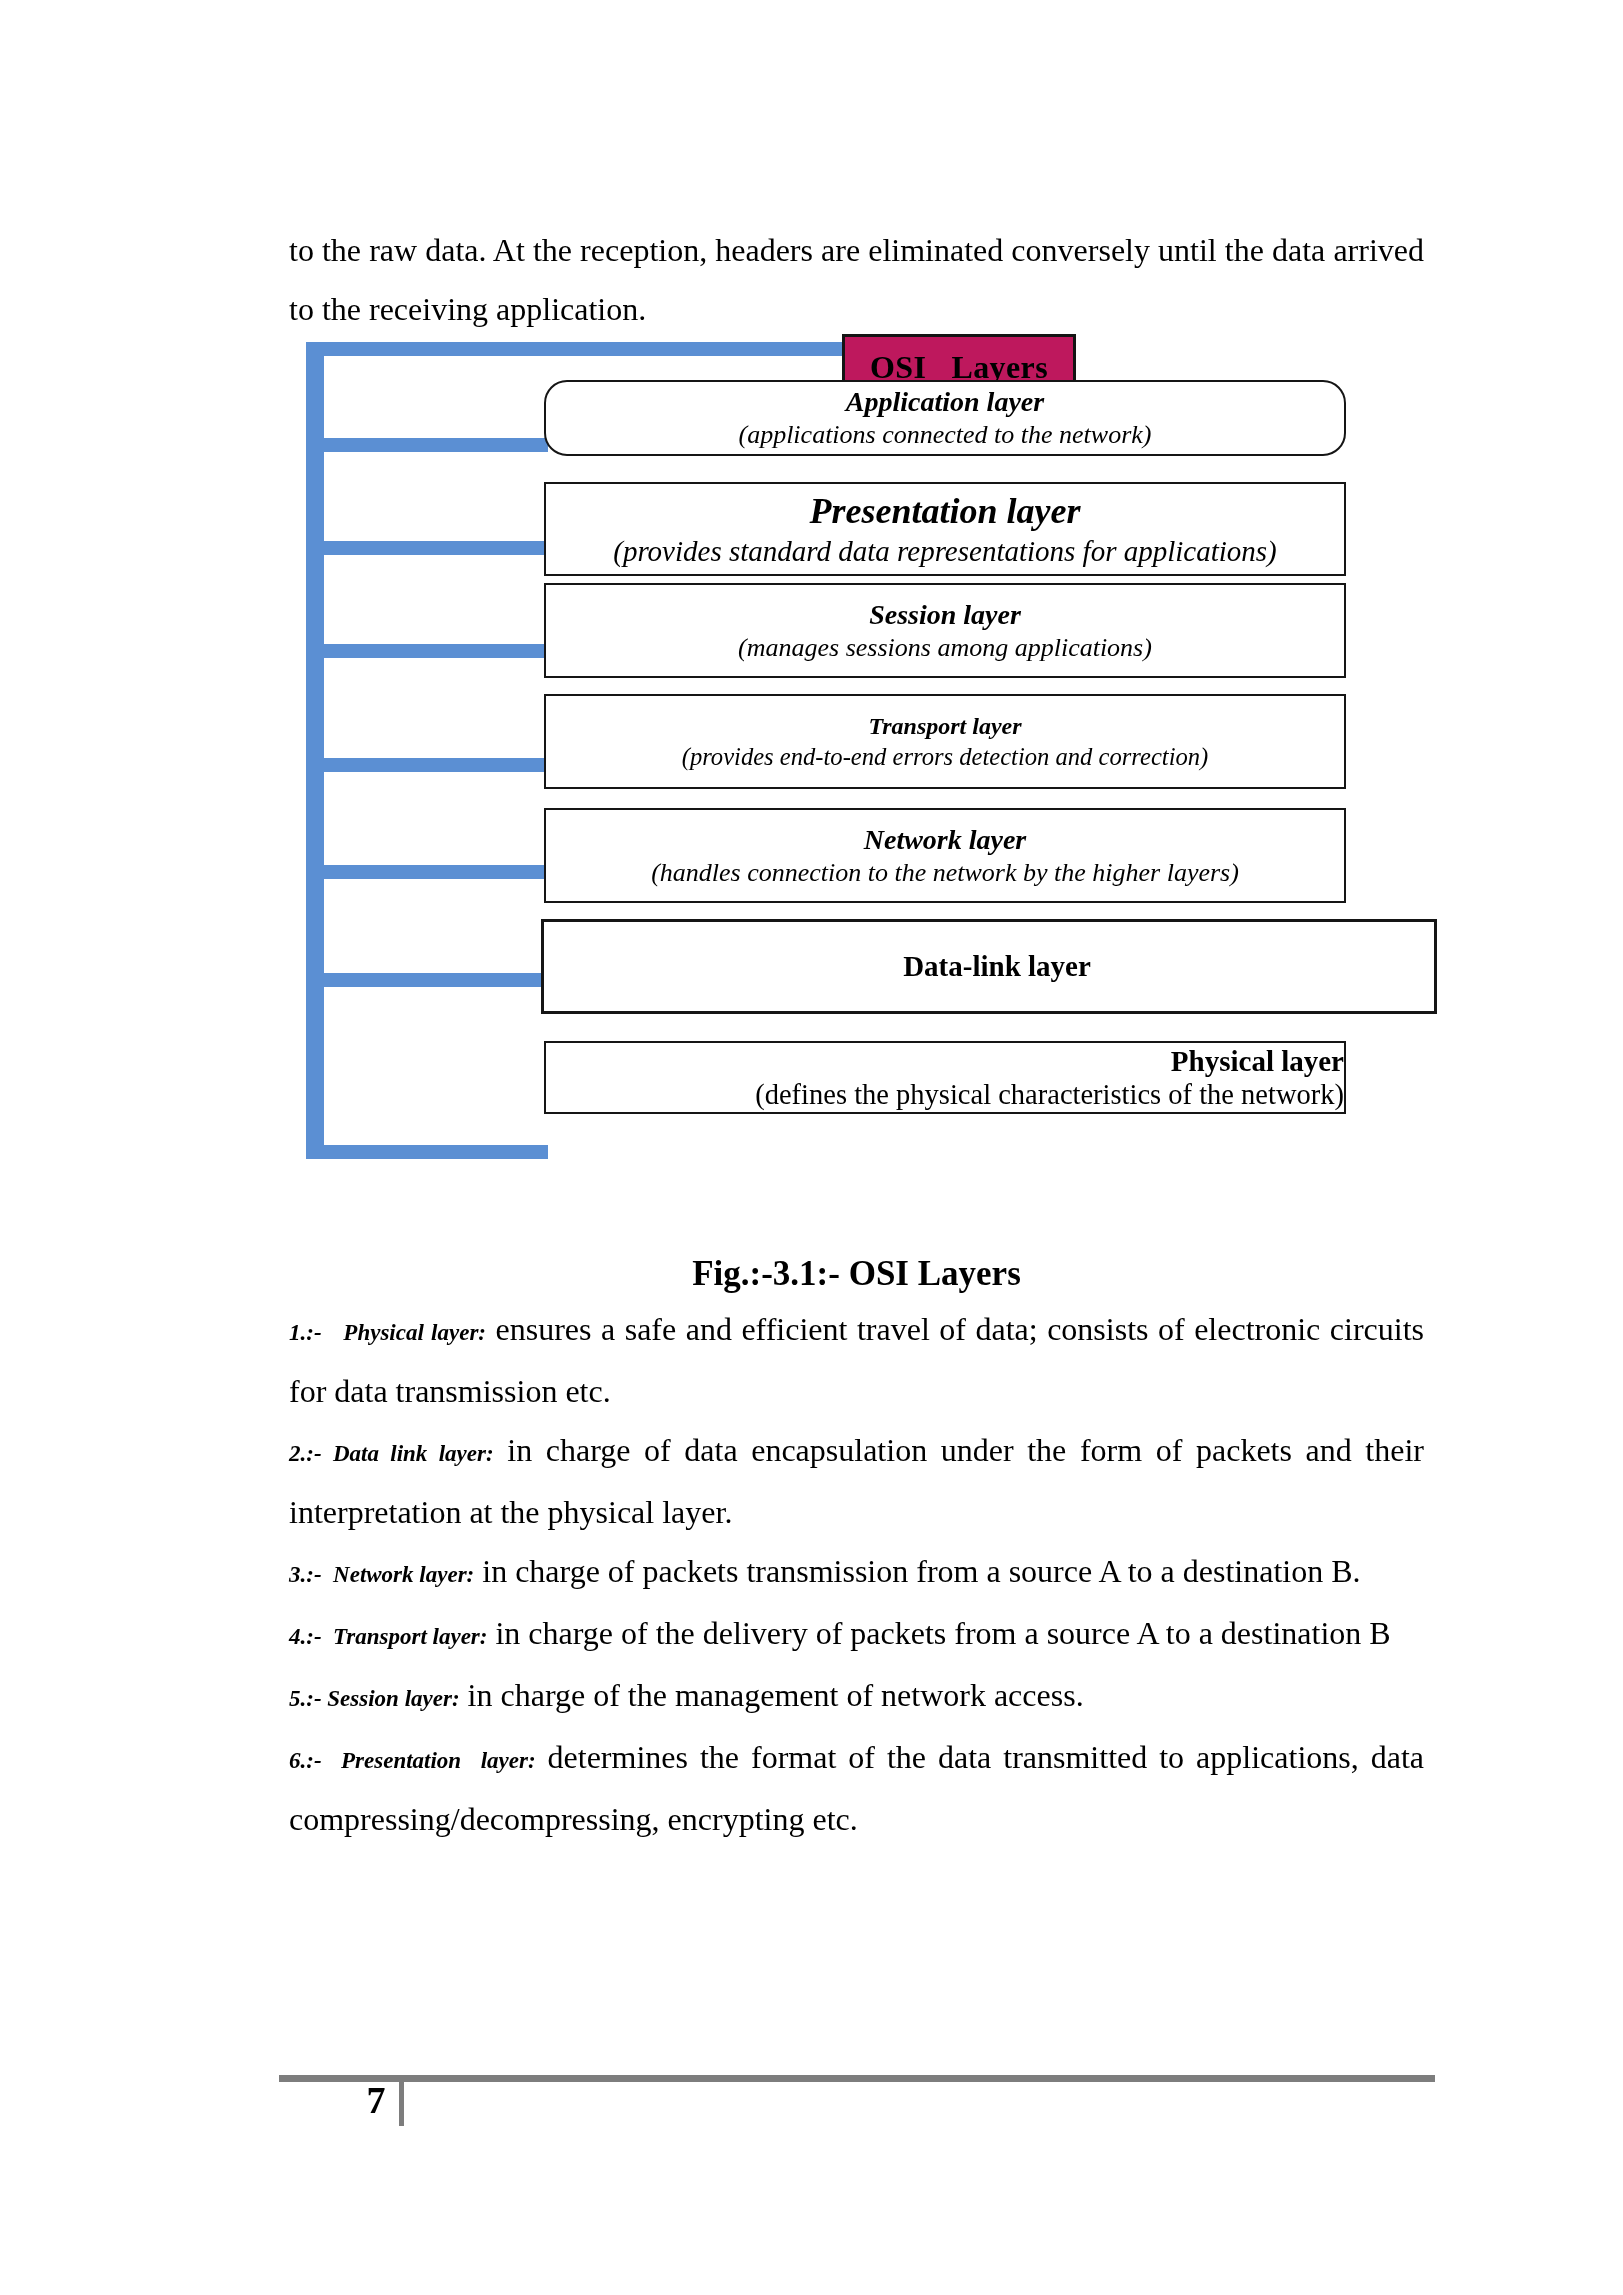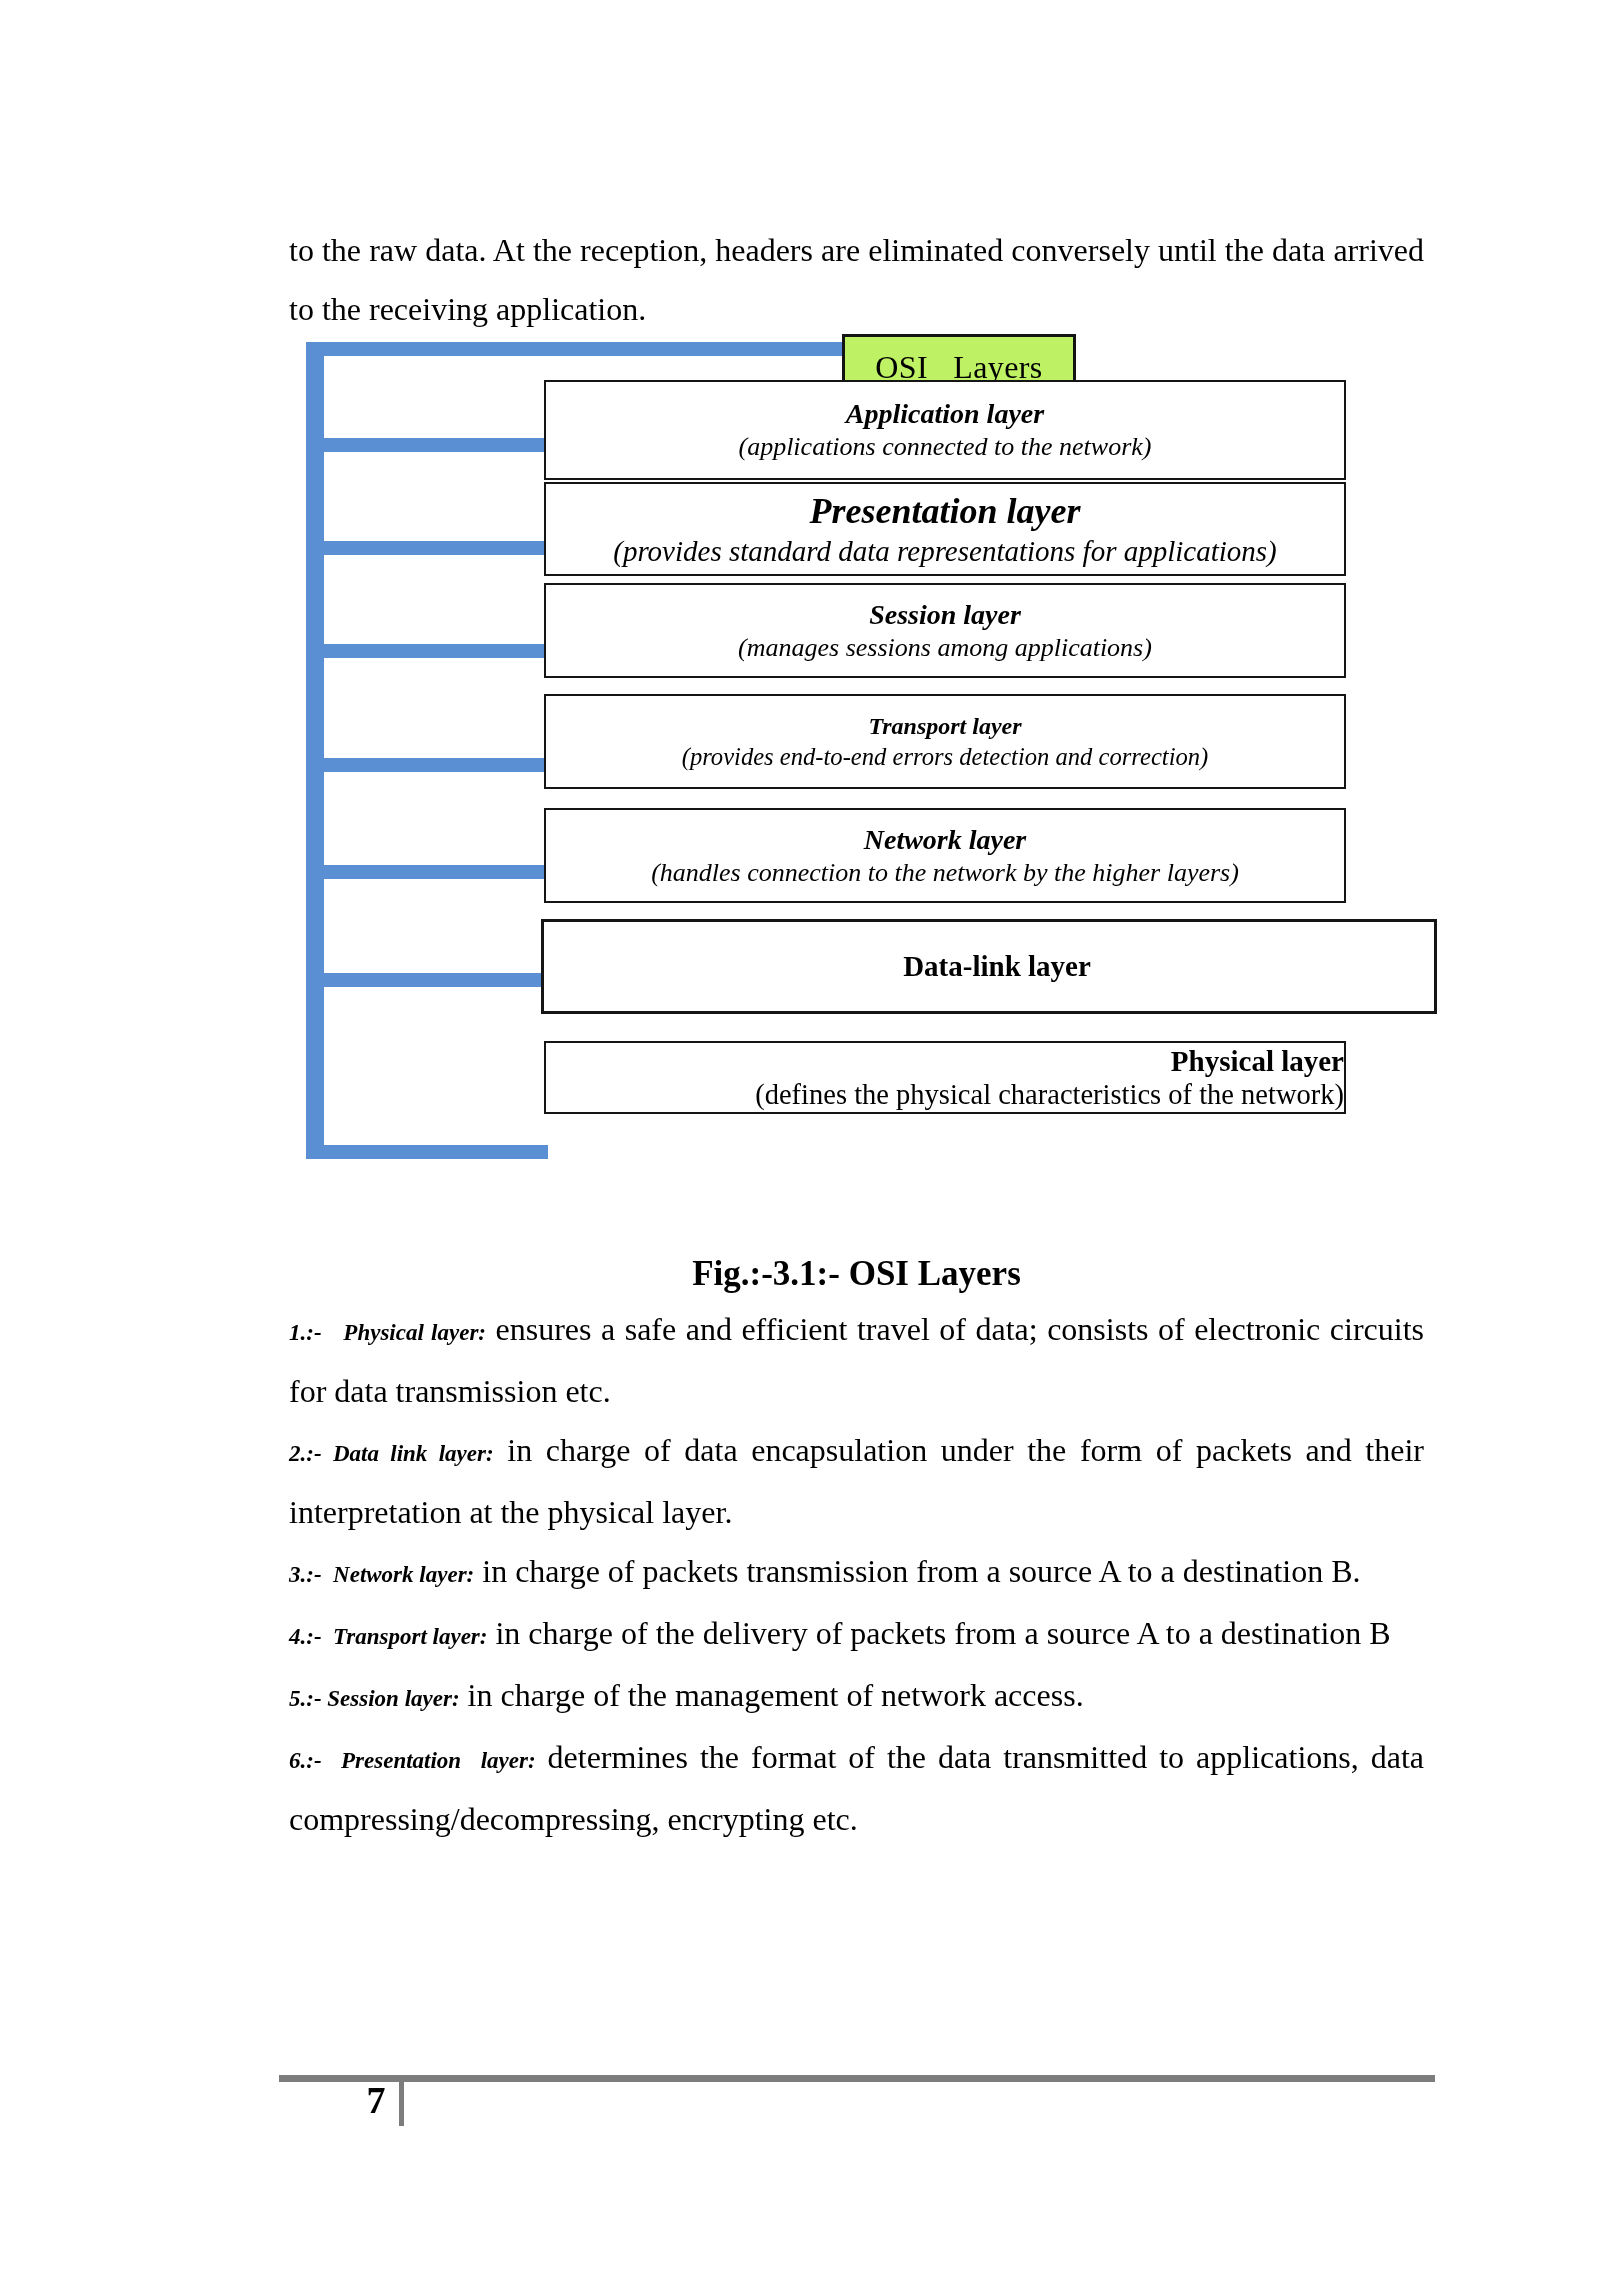--- a/index.html
+++ b/index.html
@@ -61,25 +61,25 @@
   }
 
   
   .osi-title-box {
     position: absolute;
     left: 553px;
     top: 17.4px;
     width: 228px;
     height: 60px;
     border: 3.2px solid #141414;
-    background: #bef264;
+    background: #be185d;
     display: flex;
     align-items: center;
     justify-content: center;
-    font-weight: normal;
+    font-weight: bold;
     font-size: 32px;
     letter-spacing: 0.4px;
     white-space: pre;
   }
 
   
   .layer-box {
     position: absolute;
     left: 255px;
     border: 2.4px solid #151515;
@@ -195,21 +195,21 @@
     <div class="arm" style="top:121px; width:242px;"></div>
     <div class="arm" style="top:224px; width:246px;"></div>
     <div class="arm" style="top:327px; width:246px;"></div>
     <div class="arm" style="top:441px; width:242px;"></div>
     <div class="arm" style="top:548px; width:244px;"></div>
     <div class="arm" style="top:656px; width:246px;"></div>
     <div class="arm" style="top:828px;width:242px;"></div>
 
     <div class="osi-title-box">OSI   Layers</div>
 
-    <div class="layer-box" style="top:63px; width:802px; height:100px;">
+    <div class="layer-box" style="top:63px; width:802px; height:76px;border-radius:23px;">
       <div class="layer-title">Application layer</div>
       <div class="layer-desc">(applications connected to the network)</div>
     </div>
 
     <div class="layer-box" style="top:165px; width:802px; height:94px;">
       <div class="layer-title big">Presentation layer</div>
       <div class="layer-desc big">(provides standard data representations for applications)</div>
     </div>
 
     <div class="layer-box" style="top:266px; width:802px; height:95px;">

